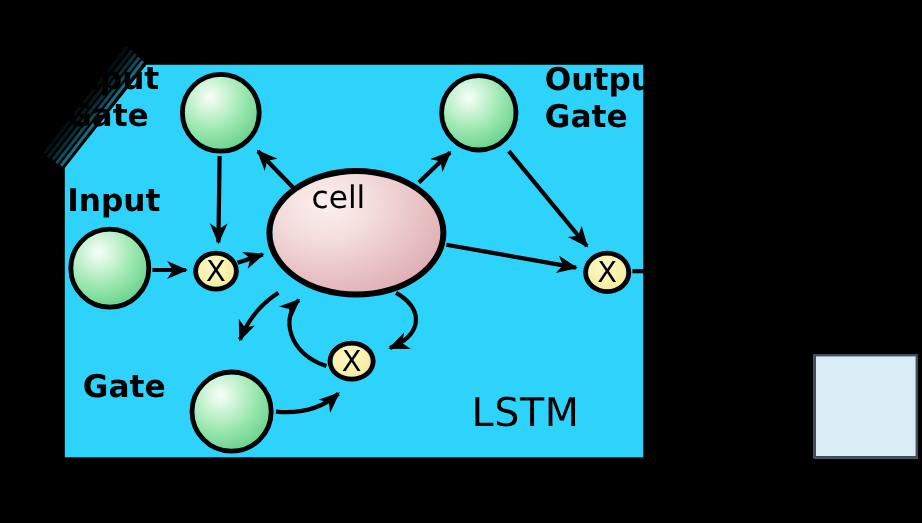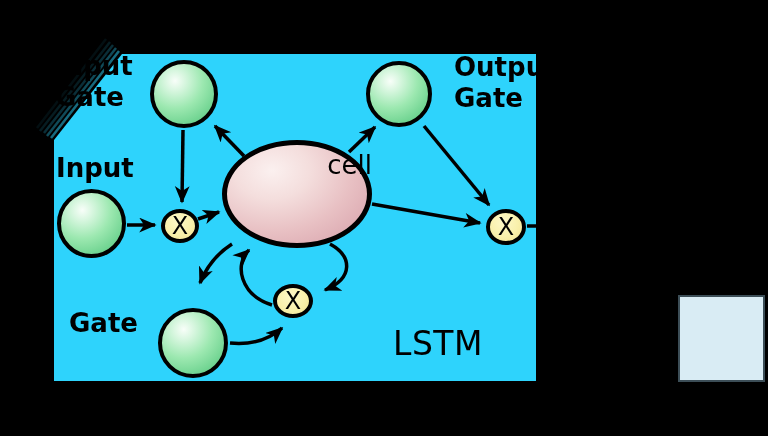--- a/index.html
+++ b/index.html
@@ -20,21 +20,21 @@
                 #e8c0c3 60%, #dba8b0 88%, #d49fa8 100%);
   }
   .mult {
     position:absolute; box-sizing:border-box; border-radius:50%;
     border:4px solid #000; display:flex; align-items:center; justify-content:center;
     background: radial-gradient(circle at 42% 32%, #fdf8c8 0%, #f9f0ab 55%, #f1e391 100%);
     font-size:24px; font-weight:500; line-height:1;
   }
   .lbl { position:absolute; font-size:26px; font-weight:bold; line-height:31px; white-space:nowrap; }
   .lstm-label { position:absolute; left:393px; top:324px; font-size:33px; font-weight:500; letter-spacing:0.5px; }
-  .cell-word { position:absolute; left:222px; top:150px; width:150px; text-align:right;
+  .cell-word { position:absolute; left:207px; top:150px; width:150px; text-align:center;
                font-size:26px; font-weight:400; }
   .cell-sym  { position:absolute; left:222px; top:177px; width:150px; text-align:center;
                font-size:48px; font-weight:400; line-height:48px; }
   .cell-sym .sub { font-size:31px; display:inline-block; transform:translateY(9px); }
   .side-square { position:absolute; left:678px; top:295px; width:87px; height:87px;
                  box-sizing:border-box; background:#d9ecf4; border:2px solid #3c4e57; }
 </style>
 </head>
 <body>
 

